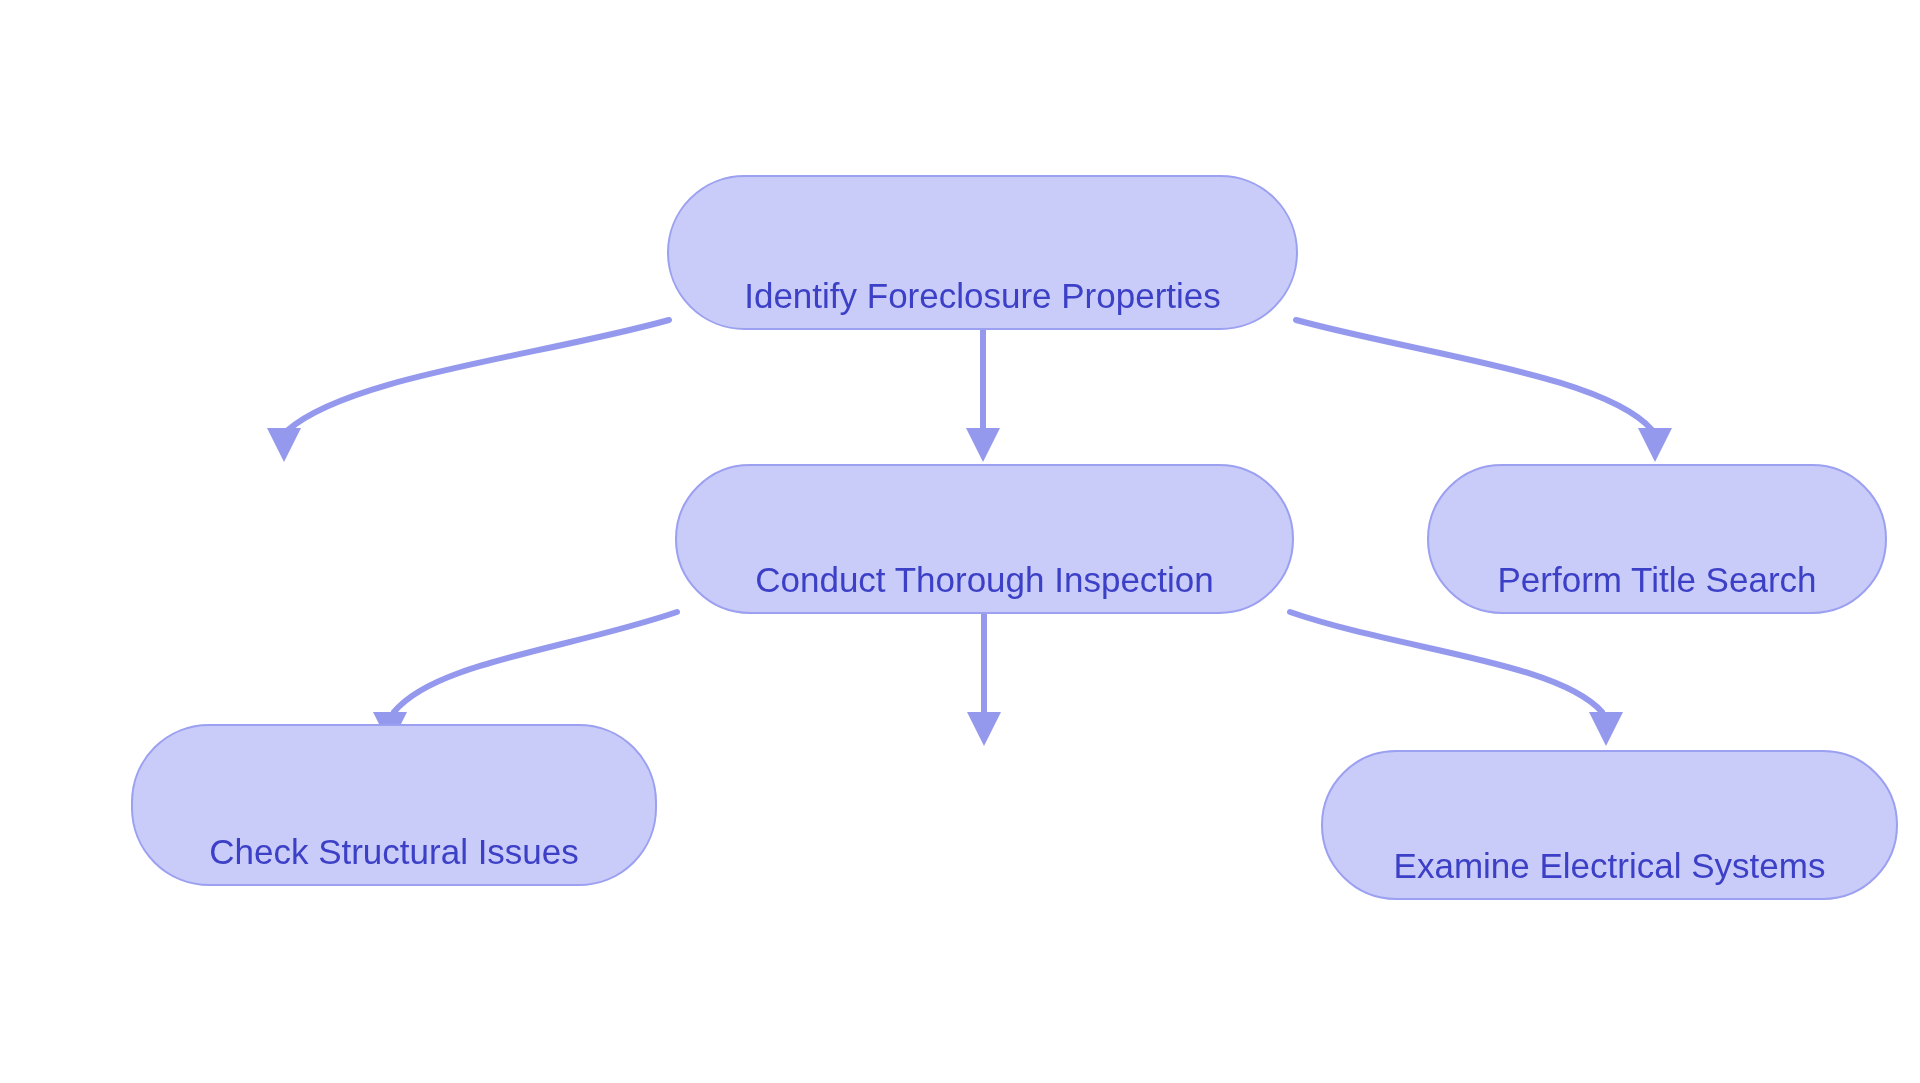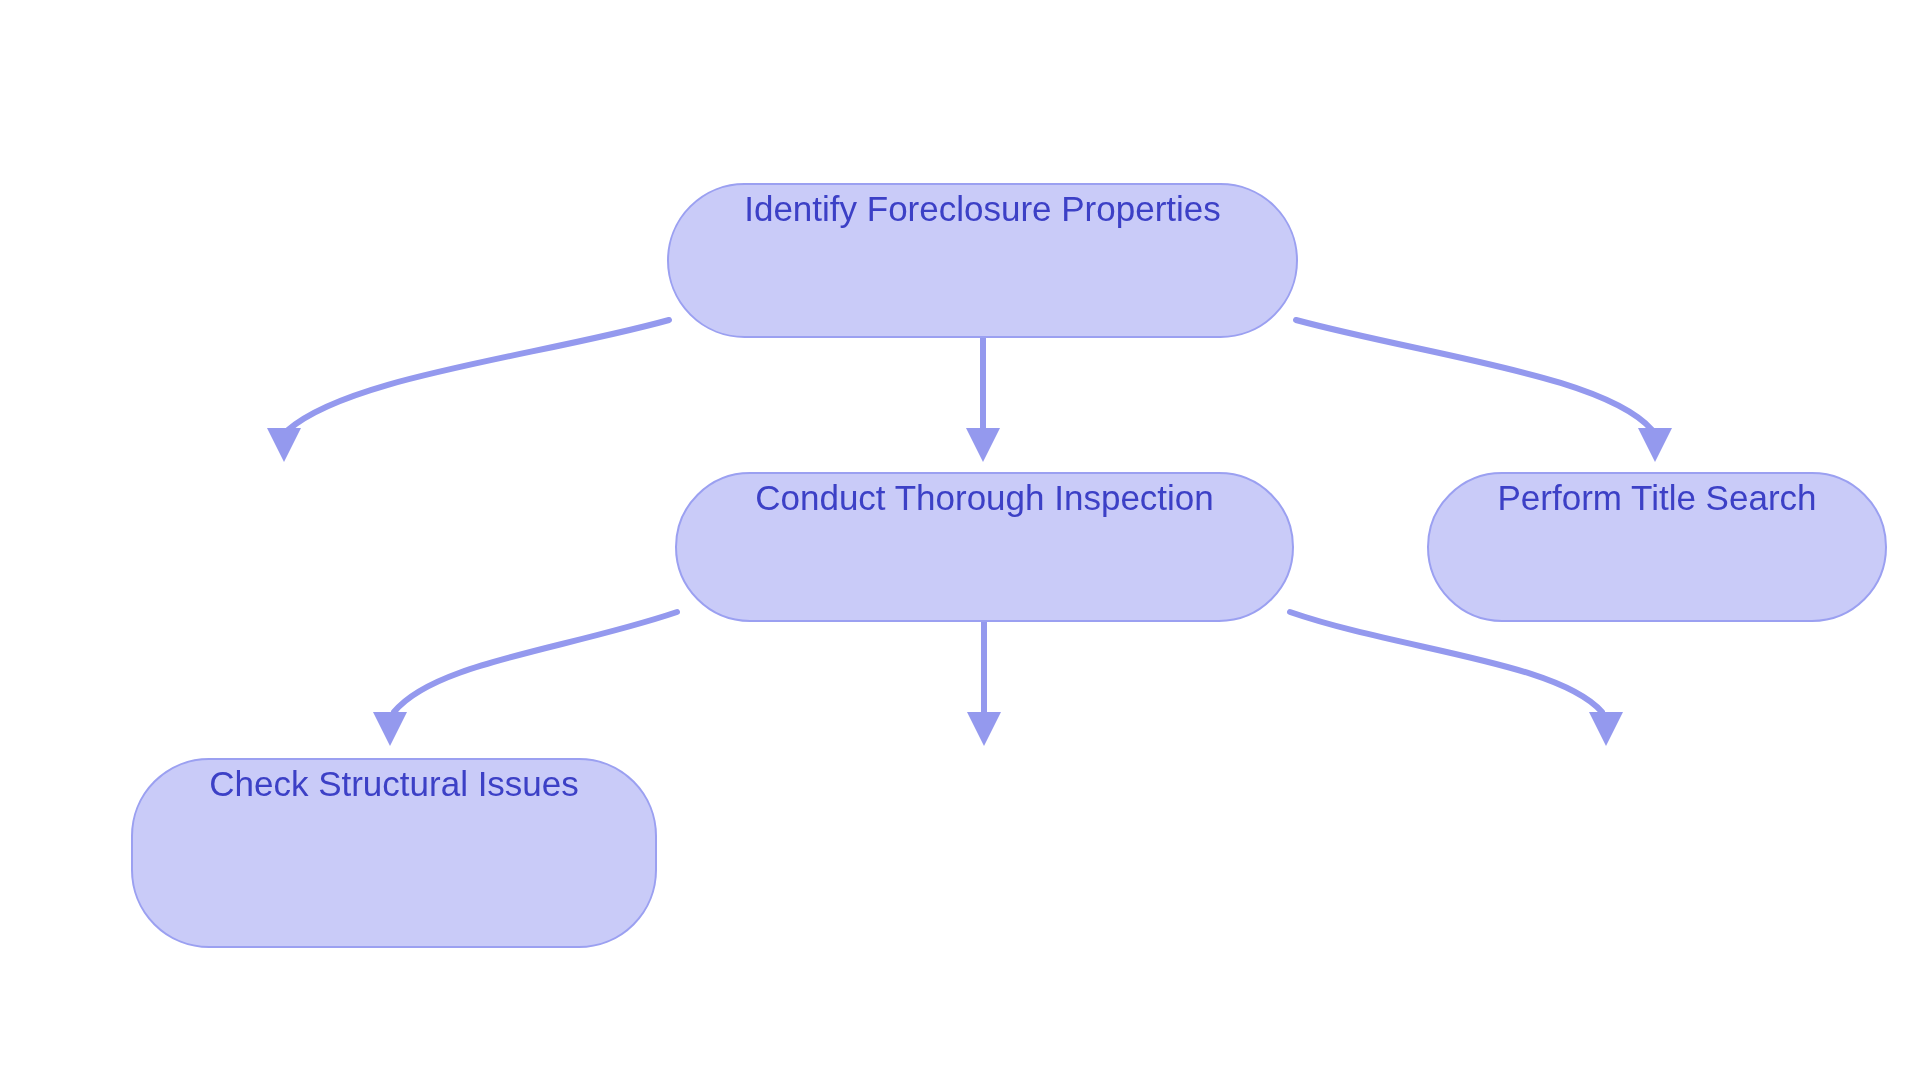--- a/index.html
+++ b/index.html
@@ -37,31 +37,30 @@
     stroke-width: 6;
     stroke-linecap: round;
   }
   svg.edge-layer polygon {
     fill: var(--arrow-color);
     stroke: none;
   }
   .node {
     position: absolute;
     display: flex;
-    align-items: flex-start;
+    align-items: flex-end;
     justify-content: center;
     background: var(--node-fill);
     border: 2.5px solid var(--node-border);
     border-radius: 78px;
     color: var(--node-text);
     font-size: 35px;
     line-height: 1.15;
     text-align: center;
-    padding: 4px 30px;
-    margin-top: 8px;
+    padding: 12px 30px;
   }
   .node-label { white-space: nowrap; }
 </style>
 </head>
 <body>
 
 <div class="stage">
 
   <svg class="edge-layer" viewBox="0 0 1920 1083">
 
@@ -102,19 +101,22 @@
 
 
   <div class="node" style="left:1427px; top:464px; width:460px; height:150px;">
     <span class="node-label">Perform Title Search</span>
   </div>
 
   <div class="node" style="left:675px; top:464px; width:619px; height:150px;">
     <span class="node-label">Conduct Thorough Inspection</span>
   </div>
 
-  <div class="node" style="left:131px; top:750px; width:526px; height:190px;">
+  <div class="node" style="left:131px; top:724px; width:526px; height:162px;">
     <span class="node-label">Check Structural Issues</span>
   </div>
 
 
+  <div class="node" style="left:1321px; top:750px; width:577px; height:150px;">
+    <span class="node-label">Examine Electrical Systems</span>
+  </div>
 
 </div>
 
 </body></html>

